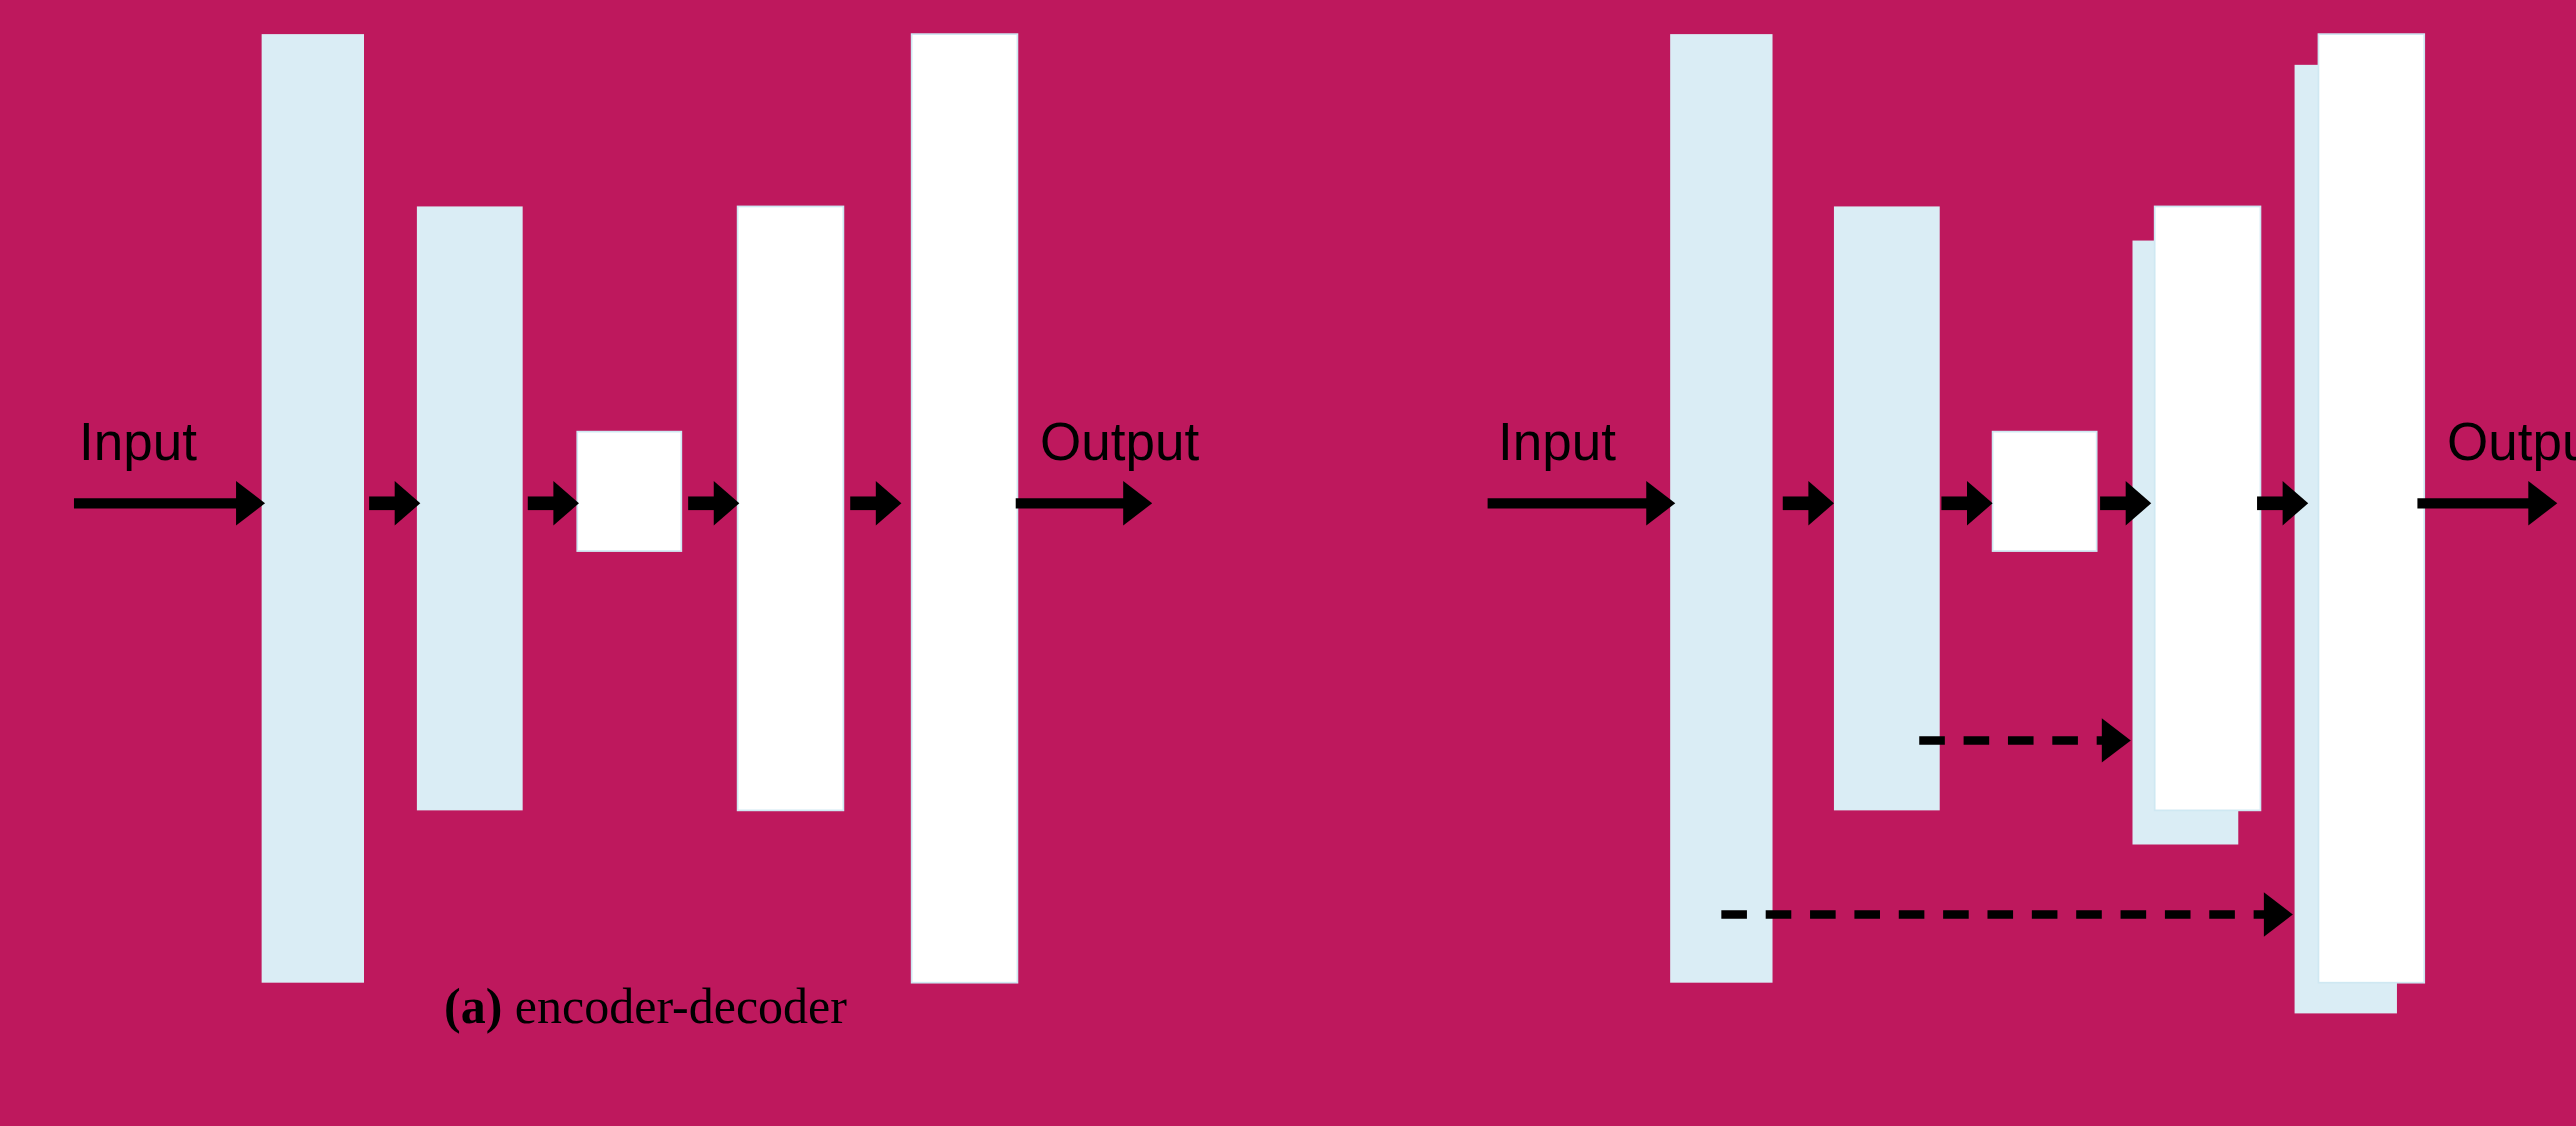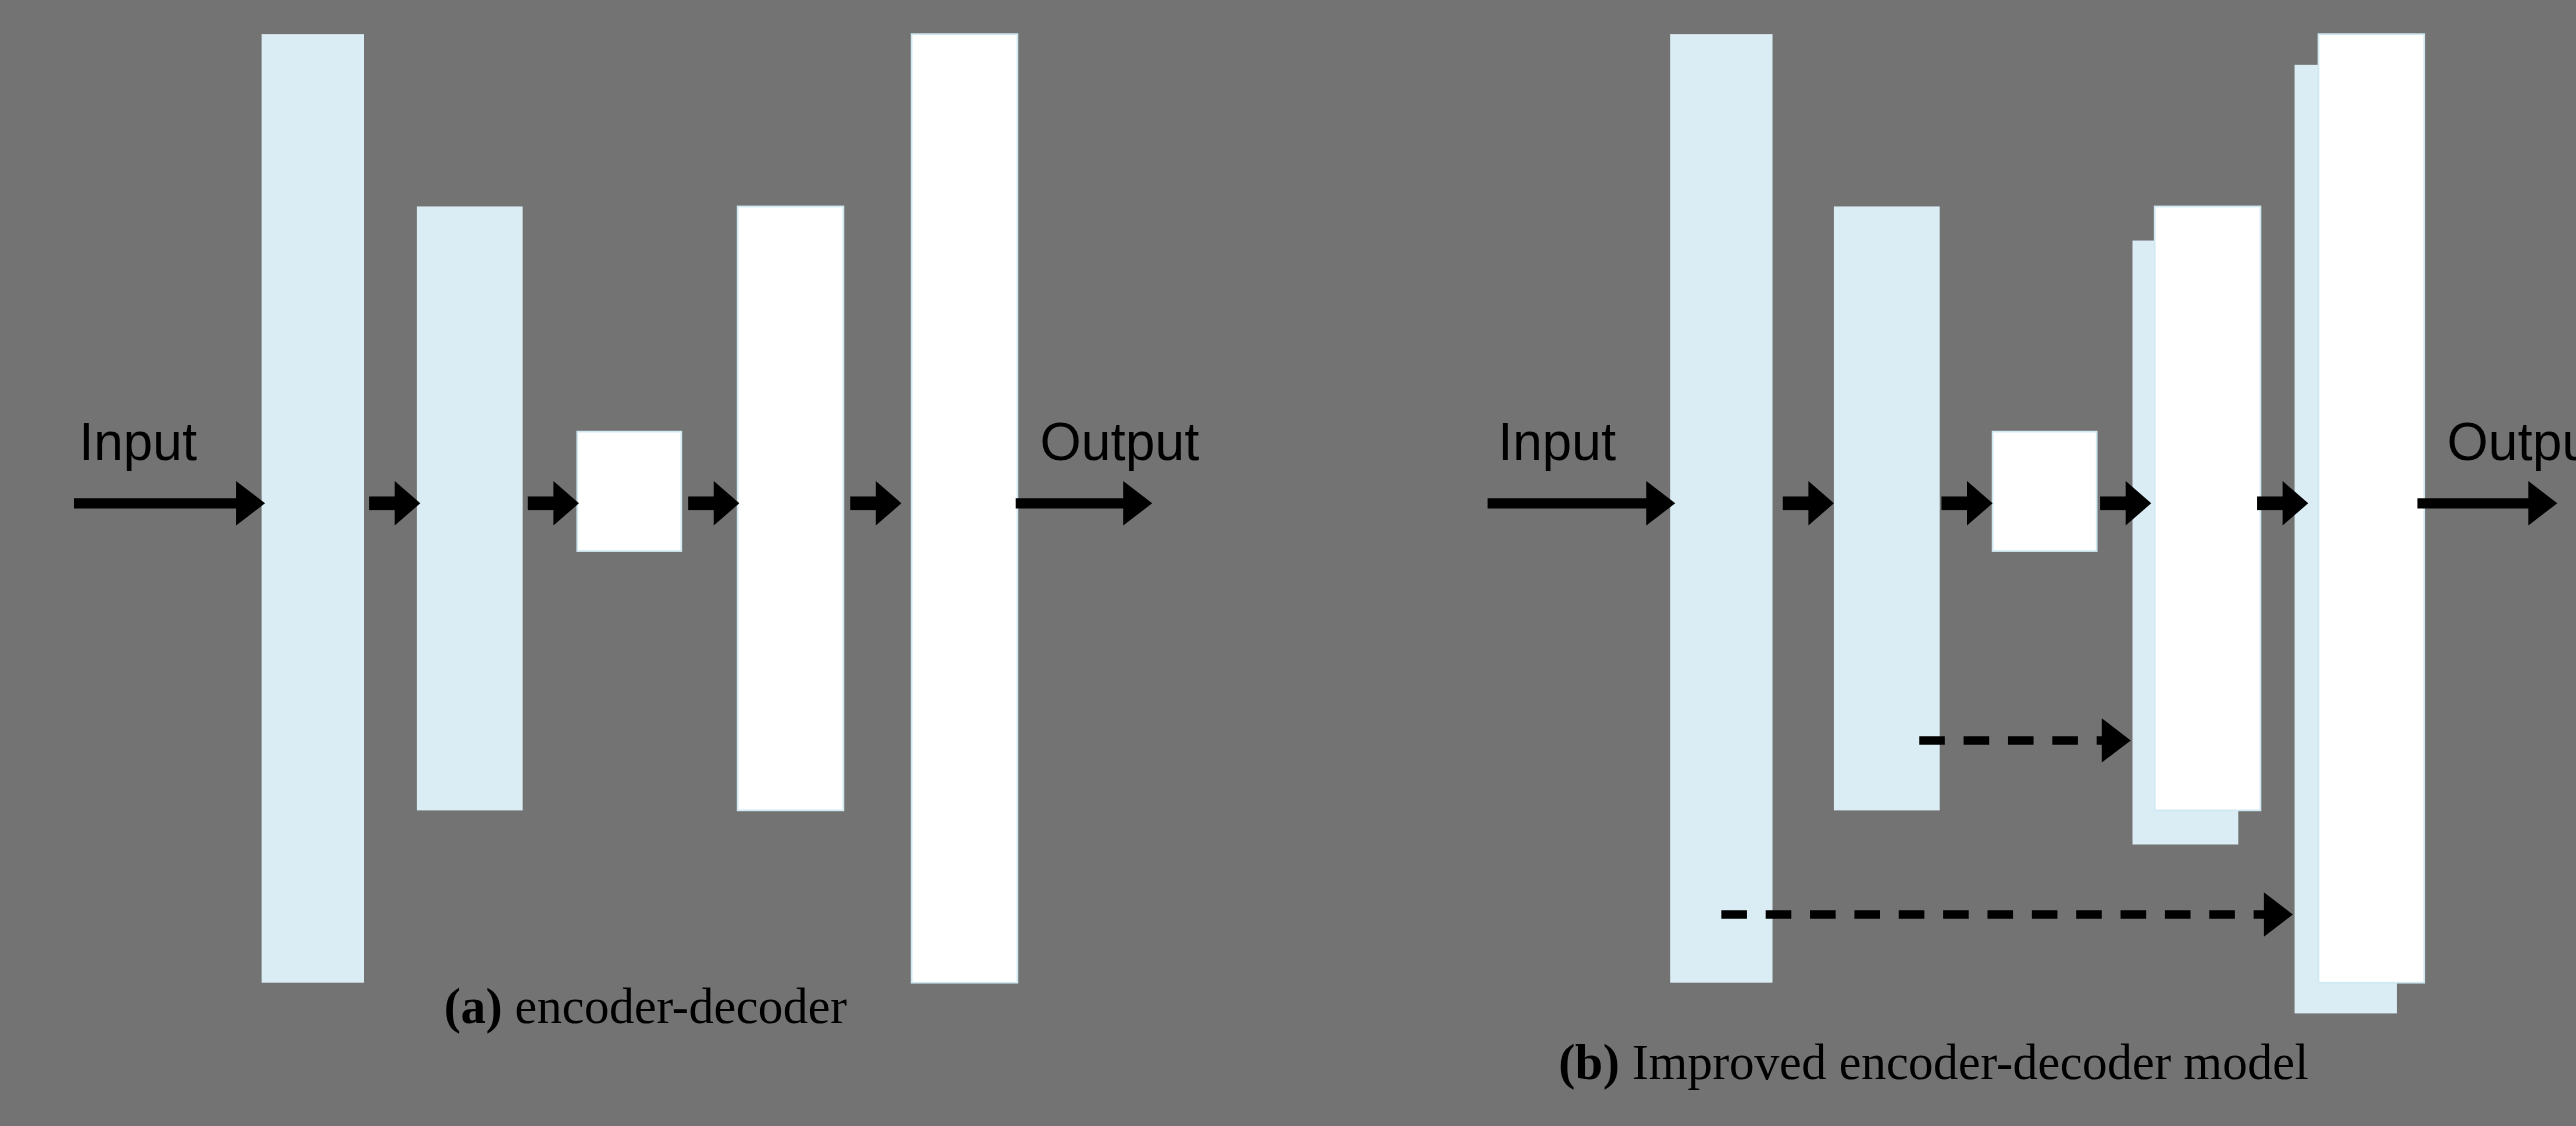--- a/index.html
+++ b/index.html
@@ -1,17 +1,17 @@
 <!DOCTYPE html>
 <html style="font-size:13.8px"><head>
 <meta charset="utf-8">
 <style>
   html,body{margin:0;padding:0;background:#ffffff;}
   body{width:2576px;height:1126px;font-family:"Liberation Sans",sans-serif;overflow:hidden;}
-  #stage{position:relative;width:2576px;height:1126px;background:#737373;}
+  #stage{position:relative;width:2576px;height:1126px;background:#be185d;}
   .panel{position:absolute;top:0;height:1126px;}
   .canvas{position:absolute;inset:0;}
   .lbl{position:absolute;font-family:"Liberation Sans",sans-serif;font-size:53px;color:#000;line-height:1;white-space:nowrap;}
   .caption{position:absolute;font-family:"Liberation Serif",serif;font-size:50px;color:#000;white-space:nowrap;text-align:center;}
   .caption b{font-weight:bold;}
   svg{display:block;}
 </style>
 </head>
 <body>
 
@@ -93,19 +93,16 @@
           <line x1="1316" y1="295" x2="1333" y2="295" stroke="#000000" stroke-width="8"></line>
           <polygon points="1331,282 1346,295 1331,308" fill="#000000"></polygon>
         </g>
         <g>
           <line x1="1410" y1="295" x2="1477" y2="295" stroke="#000000" stroke-width="6"></line>
           <polygon points="1475,282 1492,295 1475,308" fill="#000000"></polygon>
         </g>
       </svg>
     <div class="lbl" id="lbl-b-in" style="left:1498px;top:415px;">Input</div>
     <div class="lbl" id="lbl-b-out" style="left:2447px;top:415px;">Output</div>
-    <div class="caption" id="cap-b" style="left:1291px;width:1285px;top:1033px;">
-      <b>(b)</b><span> Improved encoder-decoder model</span>
-    </div>
   </div>
 
 </div>
 
 
 </body></html>

